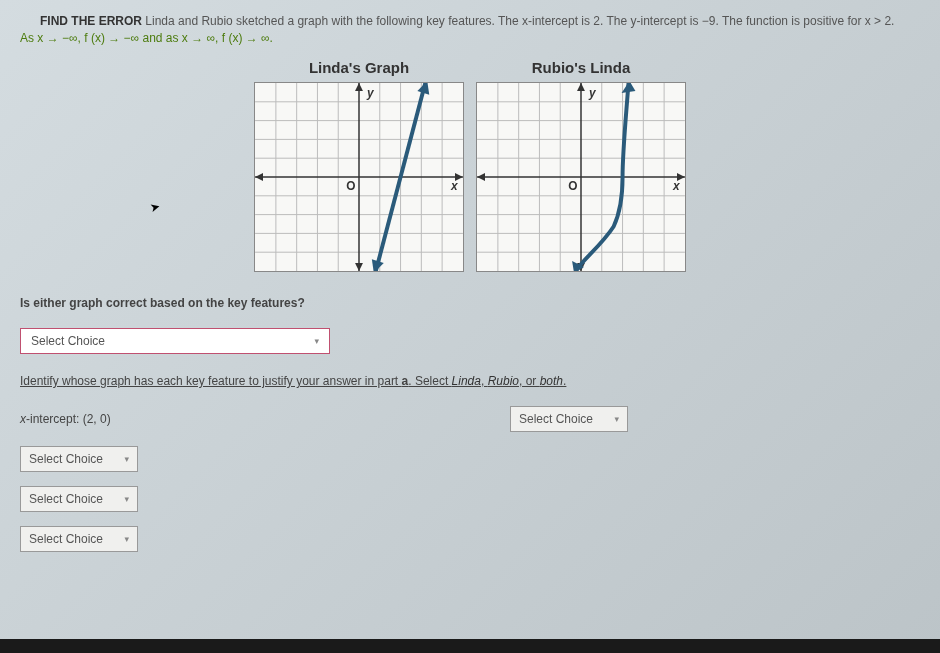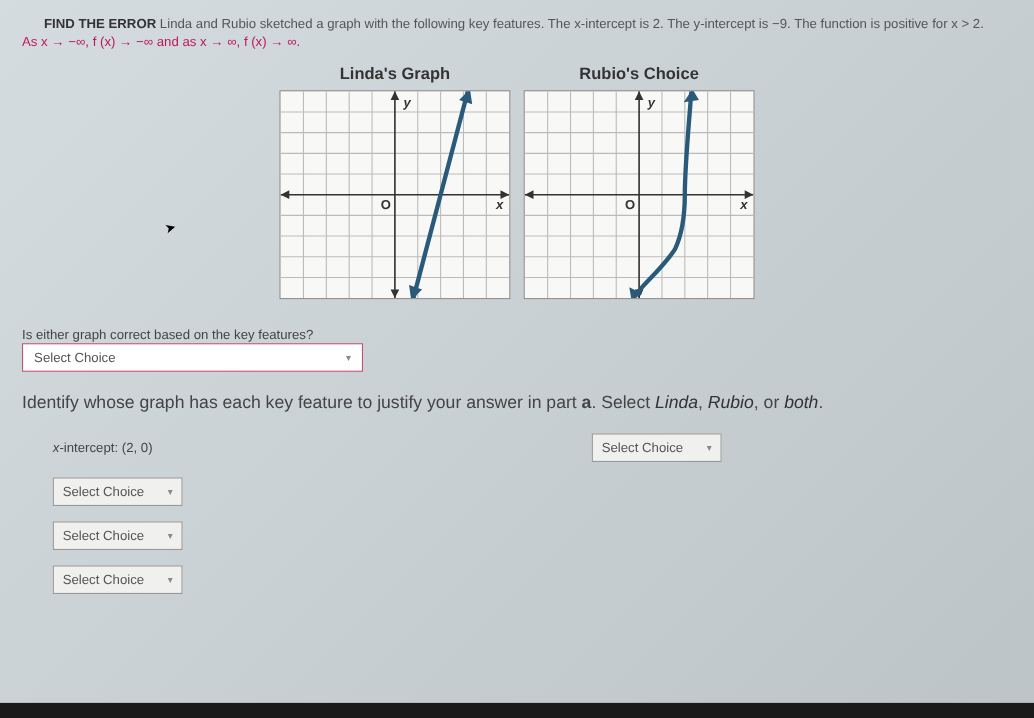--- a/index.html
+++ b/index.html
@@ -21,21 +21,21 @@
       color: #555;
       margin-bottom: 3px;
       padding-left: 20px;
     }
     .find-error {
       font-weight: bold;
       color: #333;
     }
     .sub-row {
       font-size: 12px;
-      color: #be185d;
+      color: #4d7c0f;
       margin-bottom: 10px;
     }
     .graphs-container {
       display: flex;
       justify-content: center;
       gap: 12px;
       margin: 14px 0 20px 0;
     }
     .graph-block {
       text-align: center;
@@ -46,21 +46,22 @@
       color: #333;
       margin-bottom: 6px;
     }
     .graph-svg {
       background: #f8f8f6;
       border: 1px solid #888;
     }
     .question-text {
       font-size: 12px;
       color: #444;
-      margin-bottom: 1px;
+      margin-bottom: 18px;
+      font-weight: bold;
     }
     .select-box {
       border: 1px solid #c05070;
       background: #fff;
       padding: 5px 10px;
       font-size: 12px;
       color: #555;
       width: 310px;
       display: flex;
       justify-content: space-between;
@@ -77,33 +78,33 @@
       display: flex;
       justify-content: space-between;
       align-items: center;
       cursor: pointer;
     }
     .chev {
       font-size: 9px;
       color: #888;
     }
     .identify-text {
-      font-size: 16px;
+      font-size: 12px;
       color: #444;
       margin: 20px 0 18px 0;
+      text-decoration: underline;
     }
     .italic {
       font-style: italic;
       color: #333;
     }
     .feature-row {
       display: flex;
       align-items: center;
       margin-bottom: 14px;
-      margin-left: 28px;
     }
     .feature-label {
       font-size: 12px;
       color: #444;
       width: 490px;
     }
     .feature-label .lbl-italic {
       font-style: italic;
     }
     .cursor {
@@ -164,21 +165,21 @@
       <text x="113" y="14" font-size="12" font-weight="bold" font-style="italic" fill="#333">y</text>
       <text x="198" y="108" font-size="12" font-weight="bold" font-style="italic" fill="#333">x</text>
       <text x="92" y="108" font-size="12" font-weight="bold" fill="#333">O</text>
       <line x1="122" y1="190" x2="172" y2="0" stroke="#2a5a7a" stroke-width="4"></line>
       <polygon points="174,-2 164,8 176,12" fill="#2a5a7a"></polygon>
       <polygon points="120,192 118,178 130,182" fill="#2a5a7a"></polygon>
     </svg>
   </div>
 
   <div class="graph-block">
-    <div class="graph-title">Rubio's Choice</div>
+    <div class="graph-title">Rubio's Linda</div>
     <svg class="graph-svg" width="210" height="190" viewBox="0 0 210 190">
       <g stroke="#bbb" stroke-width="1">
         <line x1="0" y1="19" x2="210" y2="19"></line>
           <line x1="0" y1="38" x2="210" y2="38"></line>
         <line x1="0" y1="57" x2="210" y2="57"></line>
           <line x1="0" y1="76" x2="210" y2="76"></line>
         <line x1="0" y1="114" x2="210" y2="114"></line>
           <line x1="0" y1="133" x2="210" y2="133"></line>
         <line x1="0" y1="152" x2="210" y2="152"></line>
           <line x1="0" y1="171" x2="210" y2="171"></line>

